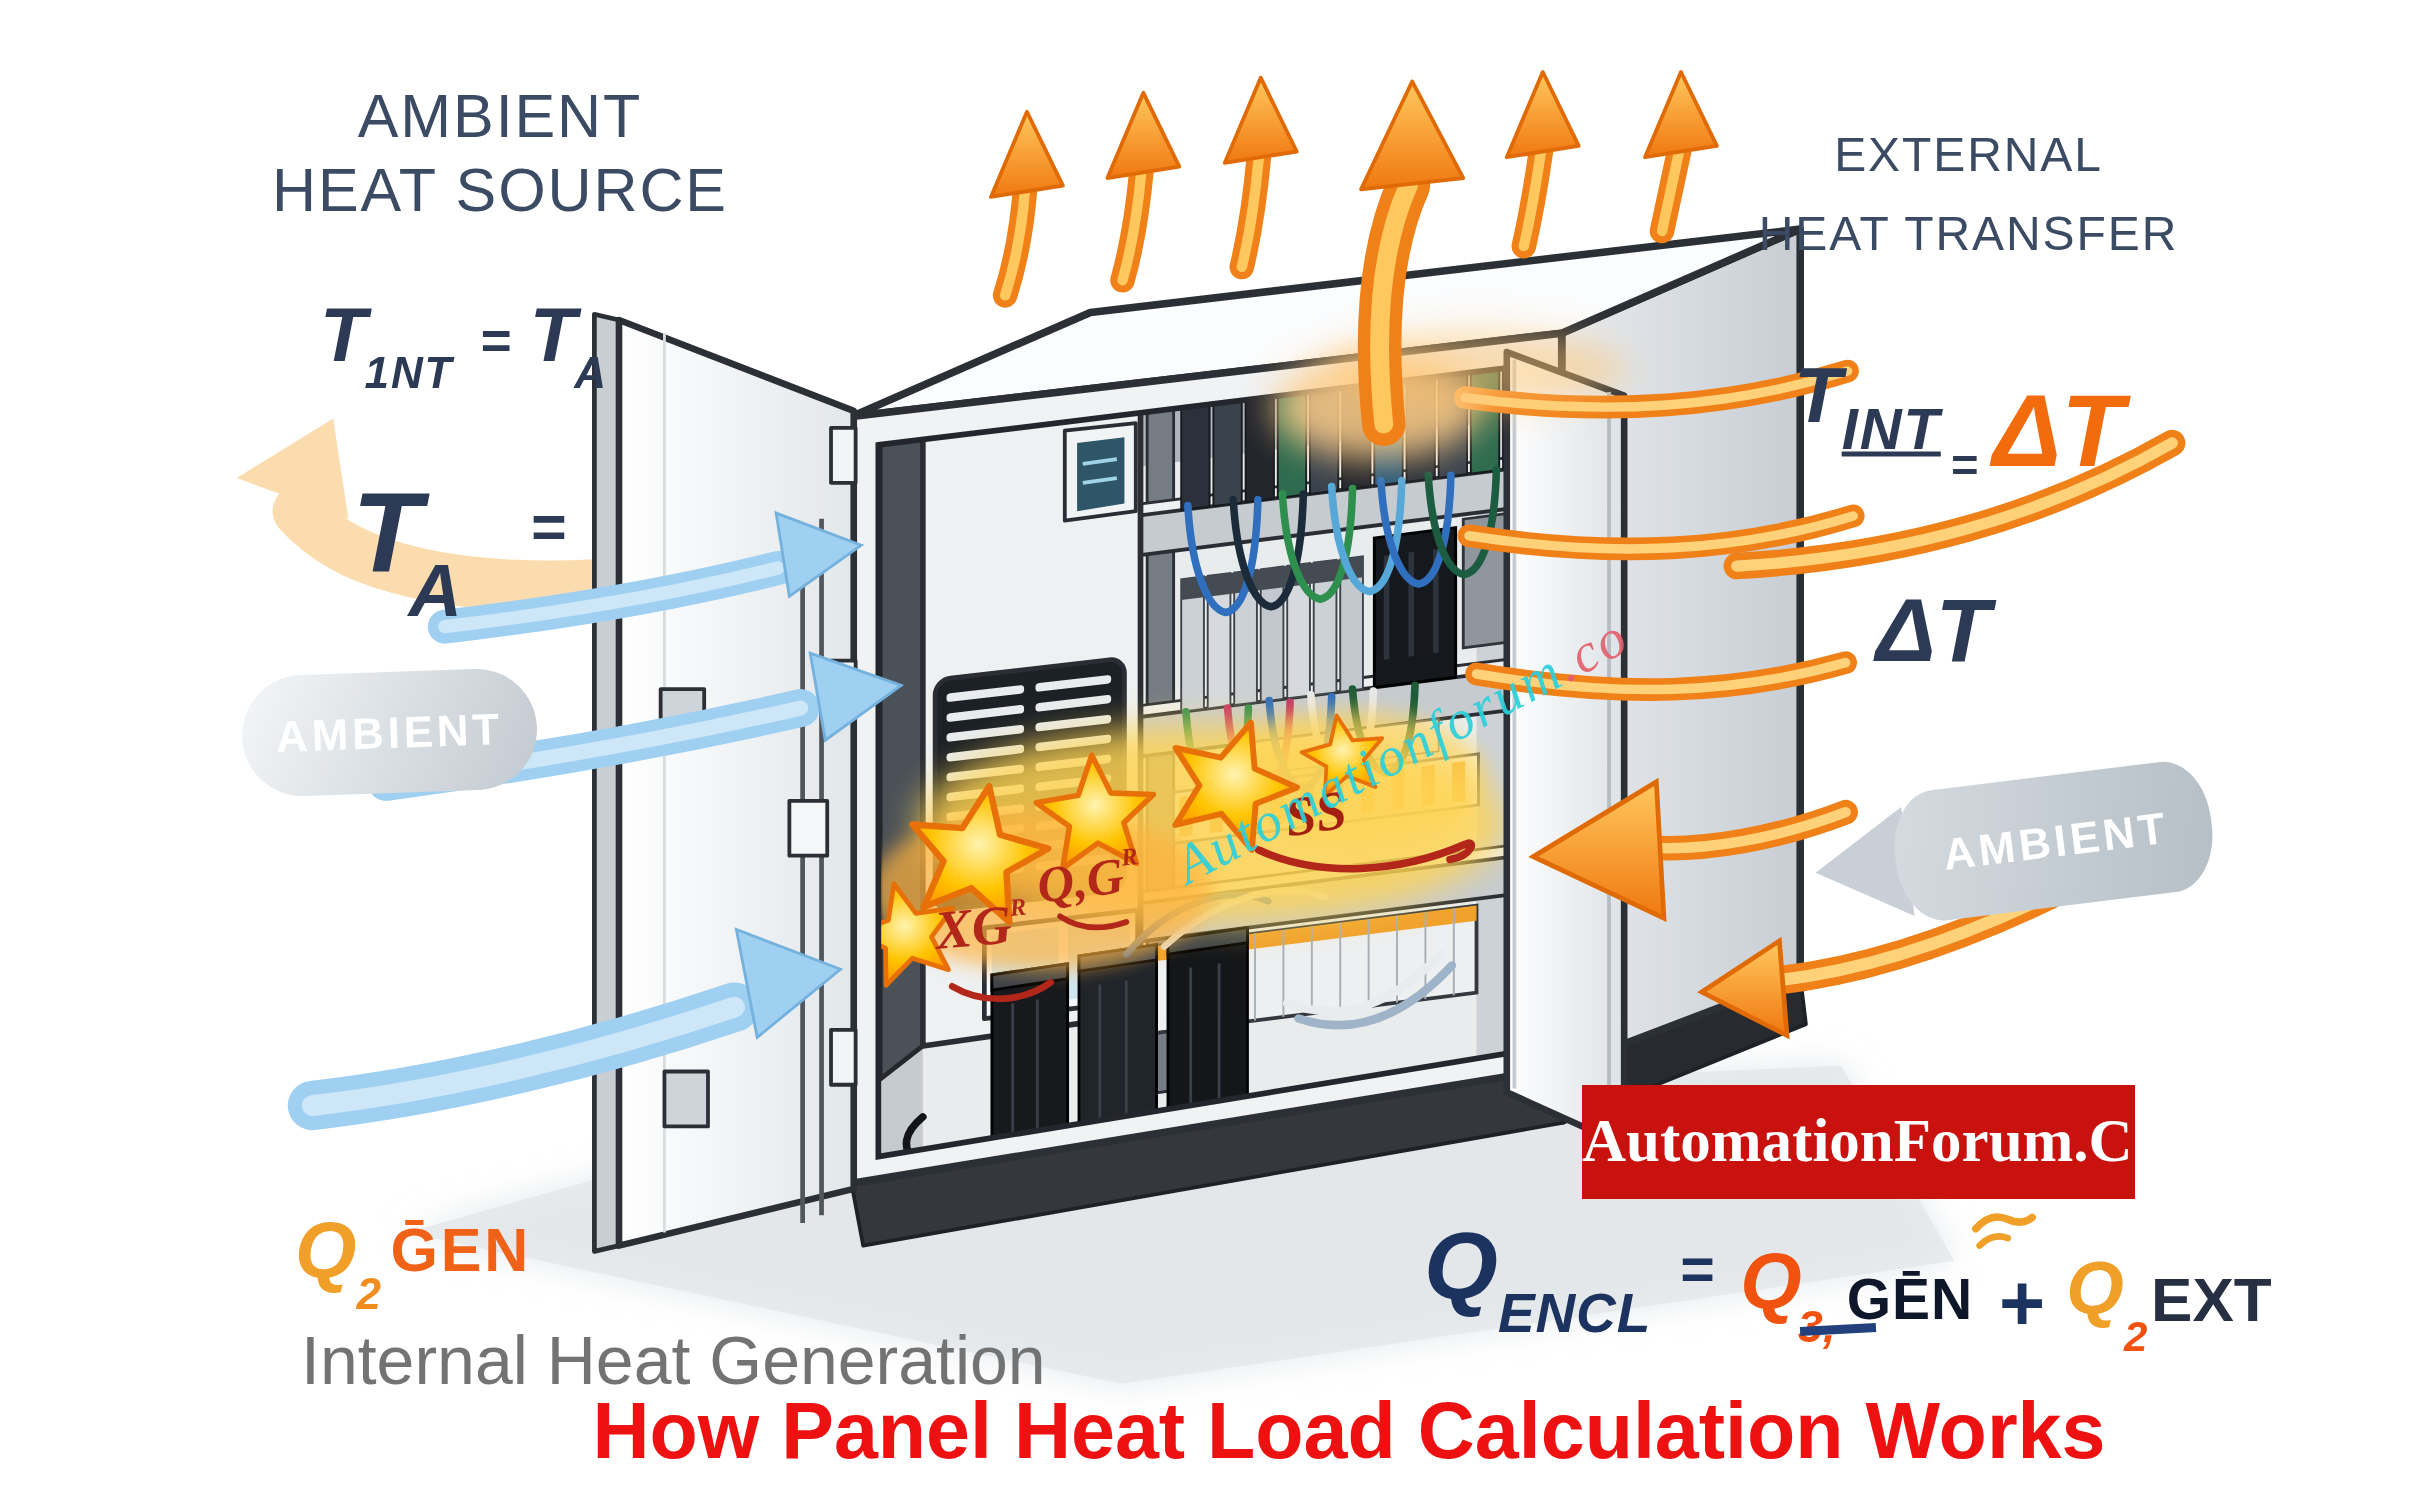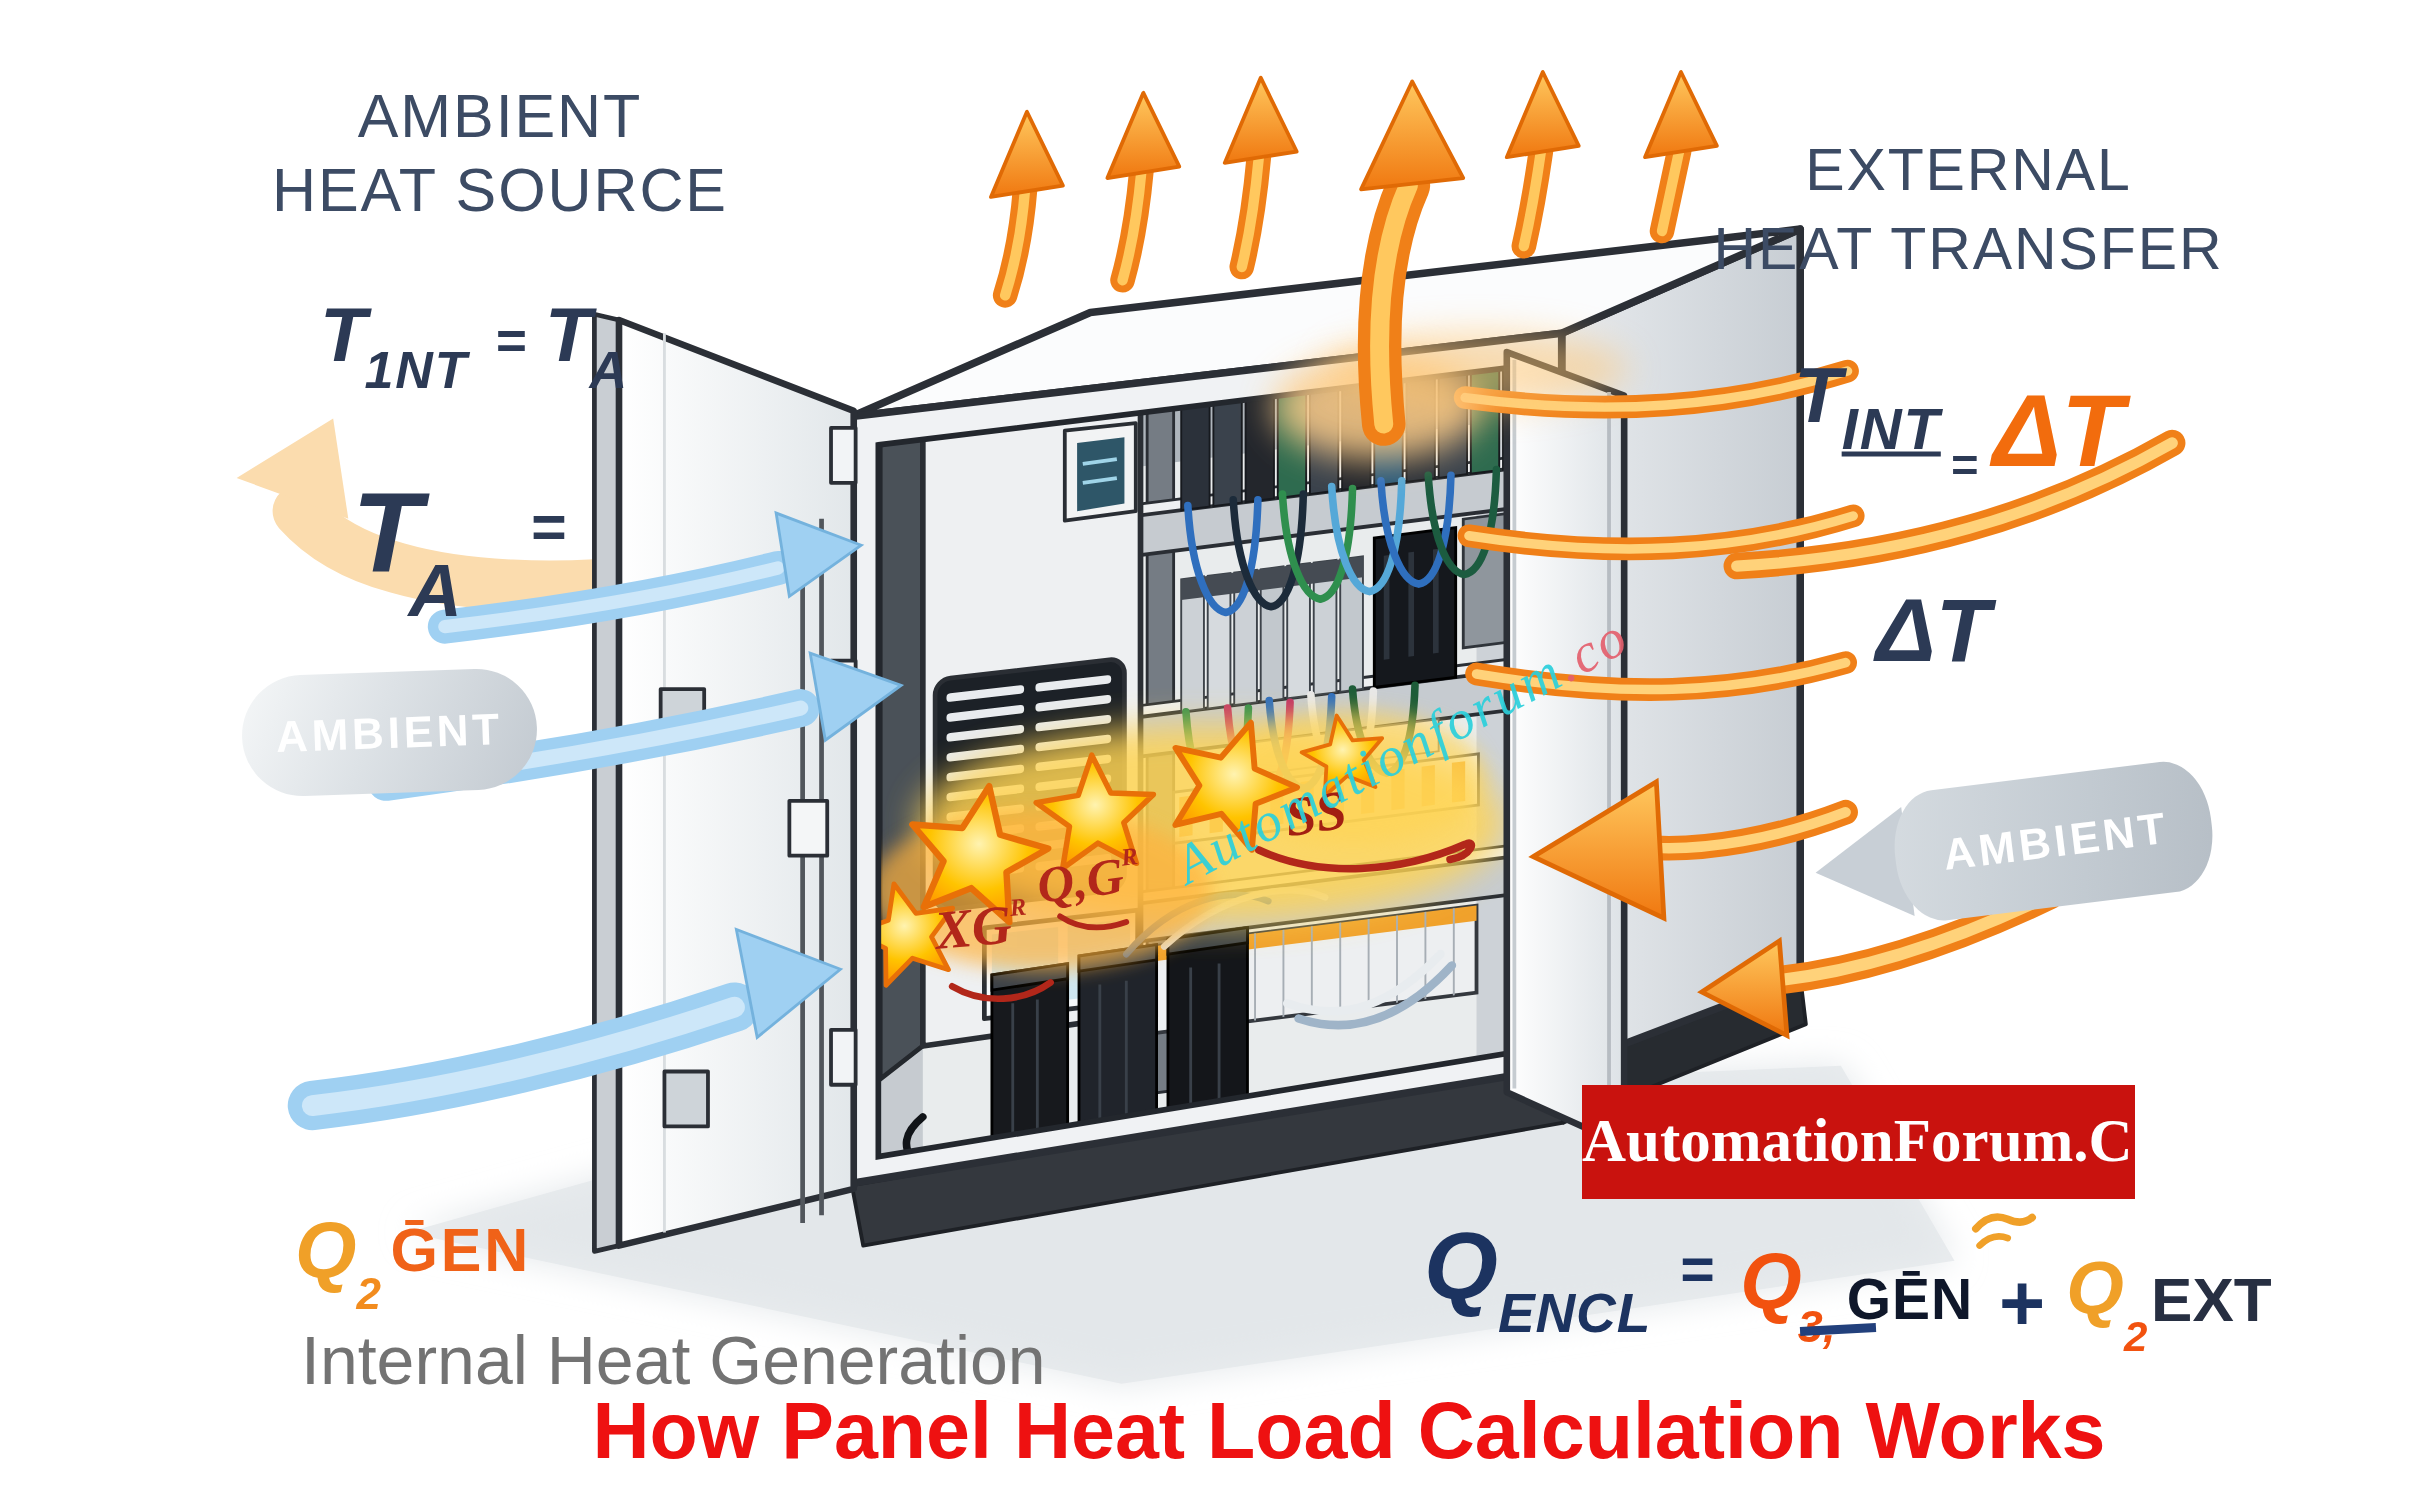--- a/index.html
+++ b/index.html
@@ -5,27 +5,27 @@
   html,body{margin:0;padding:0;background:#ffffff;}
   .stage{position:relative;width:2423px;height:1506px;background:#ffffff;overflow:hidden;
          font-family:"Liberation Sans",sans-serif;}
   .abs{position:absolute;}
   svg{display:block;}
   #illustration{position:absolute;left:0;top:0;z-index:1;}
 
   
   .heading{color:#3c4b64;text-align:center;font-weight:400;letter-spacing:1.9px;z-index:3;}
   #internal-heading{left:235px;top:79px;width:530px;font-size:61px;line-height:74px;}
-  #external-heading{left:1694px;top:131px;width:549px;font-size:59px;line-height:79px;}
+  #external-heading{left:1694px;top:115px;width:549px;font-size:48px;line-height:79px;}
 
   
   .formula{z-index:3;color:#2c3a55;font-style:italic;font-weight:600;white-space:nowrap;}
   .formula span{display:inline-block;}
   #f-tint-ta{left:320px;top:291px;font-size:76px;}
-  #f-tint-ta .sub{font-size:52px;transform:translate(-1.9px,26.5px);letter-spacing:1.9px;}
+  #f-tint-ta .sub{font-size:44px;transform:translate(-1.9px,26.5px);letter-spacing:1.9px;}
   #f-tint-ta .eq{font-size:53px;margin:0 19px 0 24.6px;transform:translateY(-1.9px);}
   #f-ta{left:352px;top:466px;font-size:114px;}
   #f-ta .sub{font-size:74px;transform:translate(-13.2px,45px);}
   #f-ta .eq{font-size:61px;margin-left:55px;transform:translateY(-23px);}
   #f-tint-dt{left:1794px;top:329px;font-size:78px;}
   #f-tint-dt .sub{font-size:58px;transform:translateY(26.5px);letter-spacing:1.9px;text-decoration:underline;}
   #f-tint-dt .eq{font-size:47px;transform:translateY(59px);margin-left:9.5px;}
   #f-tint-dt .dt{font-size:102px;color:#f26c0d;transform:translateY(44px);margin-left:15px;}
   #f-dt{left:1876px;top:579px;font-size:89px;}
   #f-qgen{left:295px;top:1204px;font-size:79px;color:#f0a028;font-weight:700;}

